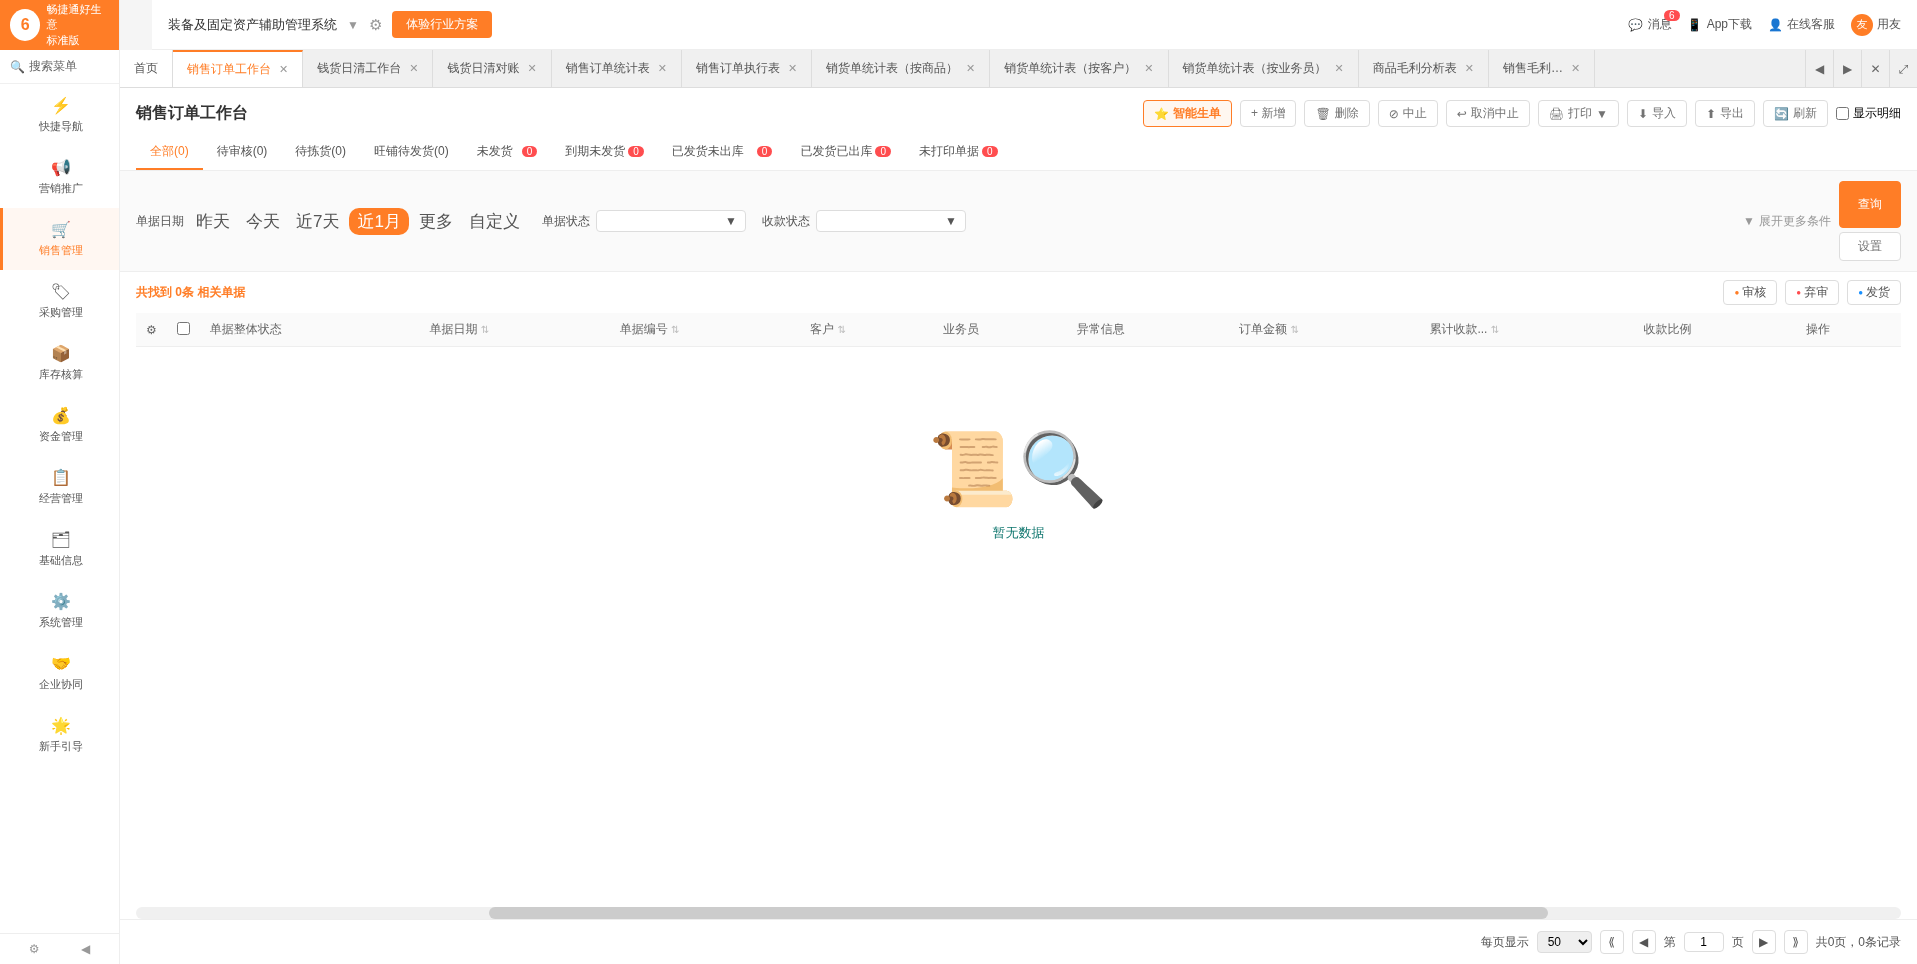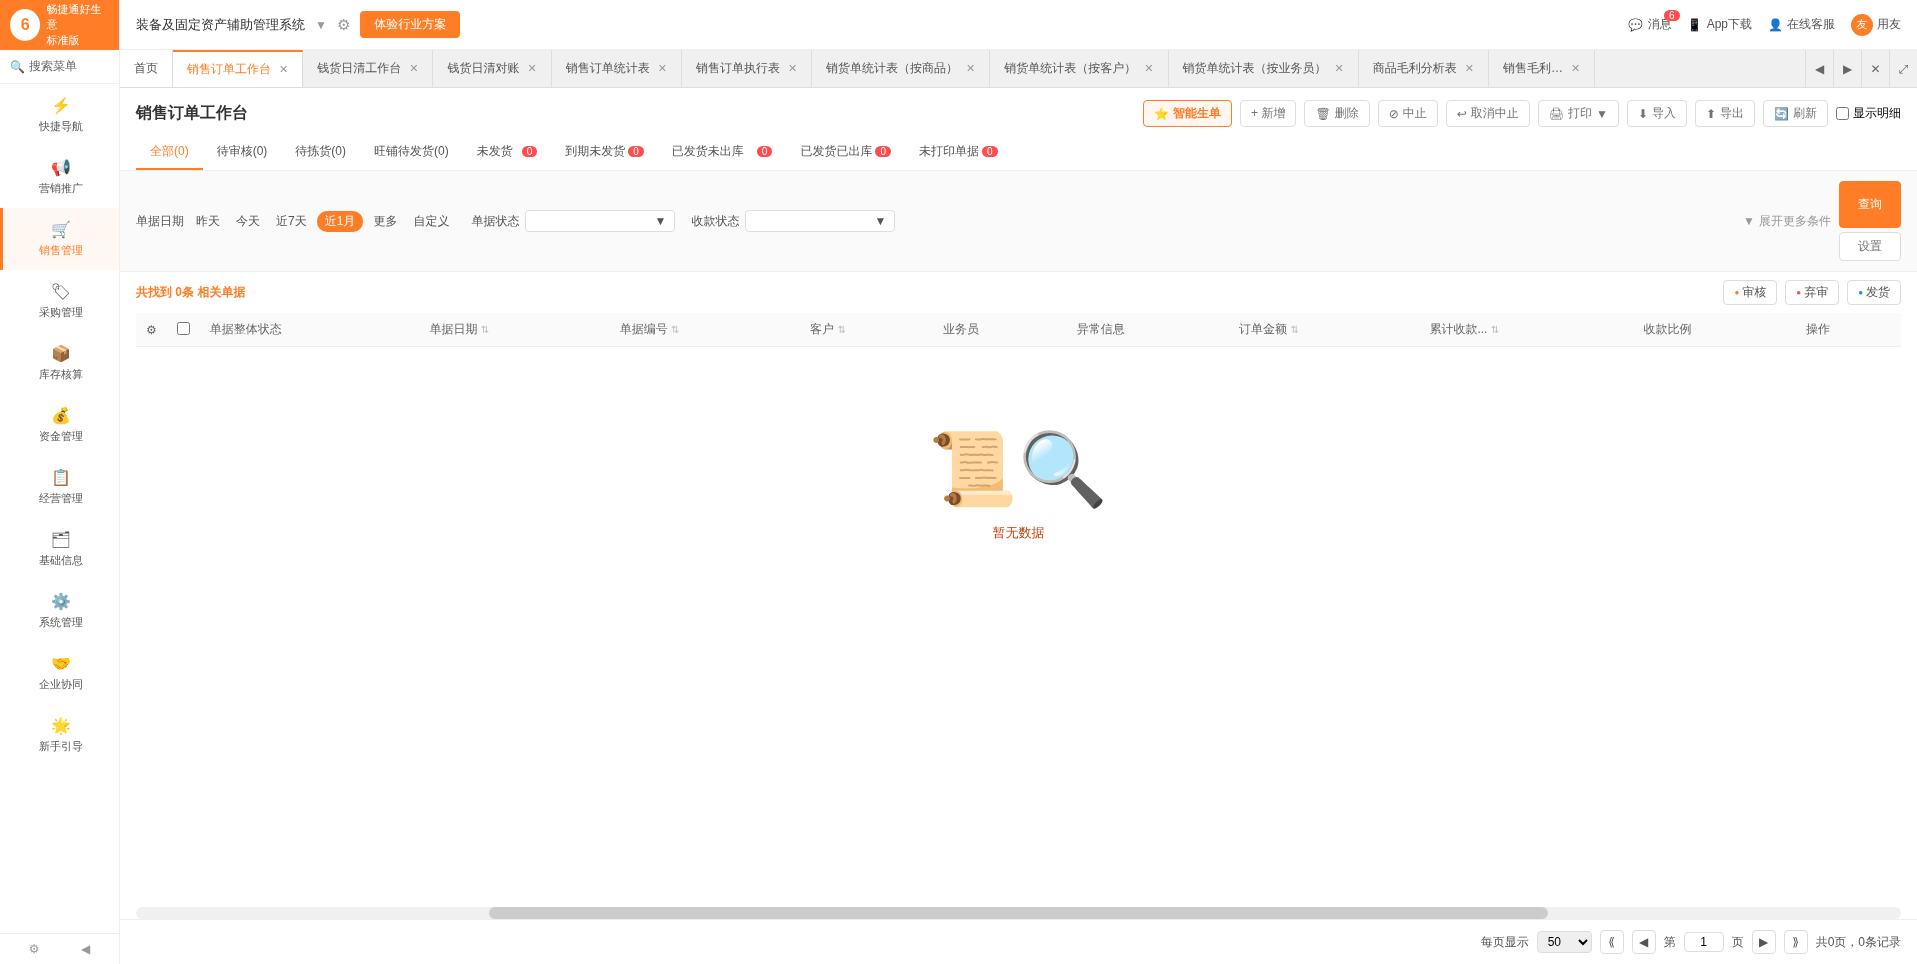--- a/index.html
+++ b/index.html
@@ -13,21 +13,21 @@
     .sidebar-search { width: 100%; padding: 8px 10px; border-bottom: 1px solid #f0f0f0; display: flex; align-items: center; gap: 4px; cursor: pointer; color: #666; font-size: 12px; }
     .sidebar-nav-item { width: 100%; padding: 12px 10px; display: flex; flex-direction: column; align-items: center; gap: 4px; cursor: pointer; color: #555; font-size: 11px; border-left: 3px solid transparent; }
     .sidebar-nav-item.active { background: #fff7f2; color: #ff7d26; border-left: 3px solid #ff7d26; }
     .sidebar-nav-icon { font-size: 16px; }
     .sidebar-bottom { margin-top: auto; width: 100%; padding: 8px; display: flex; justify-content: space-around; border-top: 1px solid #eee; }
 
     
     .main { flex: 1; display: flex; flex-direction: column; overflow: hidden; }
 
     
-    .top-header { height: 50px; background: #fff; border-bottom: 1px solid #eee; display: flex; align-items: center; padding: 0 16px; gap: 10px; }
+    .top-header { height: 50px; background: #fff; border-bottom: 1px solid #eee; display: flex; align-items: center; padding: 0 16px; gap: 10px; margin-left: 32px; }
     .header-btn-orange { background: #ff7d26; color: #fff; border: none; border-radius: 4px; padding: 5px 14px; cursor: pointer; font-size: 12px; }
     .header-actions { display: flex; align-items: center; gap: 16px; margin-left: auto; }
     .header-action-item { display: flex; align-items: center; gap: 4px; color: #555; font-size: 12px; cursor: pointer; position: relative; }
     .badge { background: #ff4d4f; color: #fff; border-radius: 10px; font-size: 10px; padding: 0 5px; min-width: 16px; text-align: center; position: absolute; top: -6px; right: -8px; }
 
     
     .tab-bar { height: 38px; background: #f0f0f0; display: flex; align-items: center; border-bottom: 1px solid #ddd; overflow: hidden; }
     .tab-item { height: 38px; padding: 0 14px; display: flex; align-items: center; gap: 6px; cursor: pointer; font-size: 12px; color: #555; white-space: nowrap; border-right: 1px solid #ddd; background: #f0f0f0; }
     .tab-item.active { background: #fff; color: #ff7d26; border-top: 2px solid #ff7d26; }
     .tab-item.home { background: #fff; }
@@ -48,21 +48,21 @@
     .sub-tabs { padding: 0 16px; border-bottom: 1px solid #eee; display: flex; gap: 0; }
     .sub-tab { padding: 8px 14px; cursor: pointer; font-size: 12px; color: #555; border-bottom: 2px solid transparent; white-space: nowrap; }
     .sub-tab.active { color: #ff7d26; border-bottom: 2px solid #ff7d26; }
 
     
     .filter-bar { padding: 10px 16px; background: #fafafa; border-bottom: 1px solid #eee; }
     .filter-row { display: flex; align-items: center; gap: 16px; flex-wrap: wrap; }
     .filter-item { display: flex; align-items: center; gap: 6px; }
     .filter-label { color: #555; font-size: 12px; white-space: nowrap; }
     .filter-date-range { display: flex; align-items: center; gap: 4px; font-size: 12px; color: #333; }
-    .date-btn { padding: 2px 6px; border-radius: 3px; cursor: pointer; font-size: 12px; color: #555; }
+    .date-btn { padding: 2px 6px; border-radius: 3px; cursor: pointer; font-size: 17px; color: #555; }
     .date-btn.active { background: #ff7d26; color: #fff; border-radius: 10px; padding: 2px 8px; }
     .filter-select { border: 1px solid #ddd; border-radius: 4px; padding: 3px 8px; font-size: 12px; color: #555; background: #fff; min-width: 120px; display: flex; align-items: center; justify-content: space-between; cursor: pointer; }
     .expand-conditions { display: flex; align-items: center; gap: 4px; color: #999; font-size: 12px; cursor: pointer; margin-left: auto; }
 
     
     .stats-row { padding: 8px 16px; display: flex; align-items: center; justify-content: space-between; }
     .stats-text { color: #666; font-size: 12px; }
     .stats-text span { color: #ff7d26; font-weight: bold; }
     .action-btns { display: flex; gap: 8px; }
     .action-btn { border: 1px solid #ddd; background: #fff; border-radius: 4px; padding: 3px 10px; cursor: pointer; font-size: 12px; color: #555; display: flex; align-items: center; gap: 3px; }
@@ -71,21 +71,21 @@
     .table-container { flex: 1; overflow: auto; padding: 0 16px; }
     table { width: 100%; border-collapse: collapse; font-size: 12px; }
     thead tr { background: #fafafa; border-bottom: 1px solid #eee; }
     th { padding: 8px 10px; text-align: left; color: #666; font-weight: normal; border-bottom: 1px solid #eee; white-space: nowrap; }
     th .sort-icon { color: #bbb; font-size: 10px; }
     .checkbox-col { width: 30px; }
     .gear-col { width: 30px; }
 
     
     .empty-state { display: flex; flex-direction: column; align-items: center; justify-content: center; padding: 80px 0; color: #ccc; }
-    .empty-text { font-size: 13px; color: #c2410c; }
+    .empty-text { font-size: 13px; color: #0f766e; }
 
     
     .pagination { padding: 10px 16px; display: flex; align-items: center; justify-content: flex-end; gap: 8px; border-top: 1px solid #eee; font-size: 12px; color: #555; }
     .page-size-select { border: 1px solid #ddd; border-radius: 4px; padding: 2px 6px; font-size: 12px; }
     .page-btn { width: 24px; height: 24px; border: 1px solid #ddd; border-radius: 4px; display: flex; align-items: center; justify-content: center; cursor: pointer; background: #fff; color: #555; }
     .page-input { width: 40px; border: 1px solid #ddd; border-radius: 4px; padding: 2px 4px; text-align: center; font-size: 12px; }
     .scrollbar-area { height: 12px; background: #f0f0f0; margin: 0 16px; border-radius: 6px; position: relative; }
     .scrollbar-thumb { position: absolute; left: 20%; width: 60%; height: 100%; background: #ccc; border-radius: 6px; cursor: pointer; }
   </style>
 </head>

